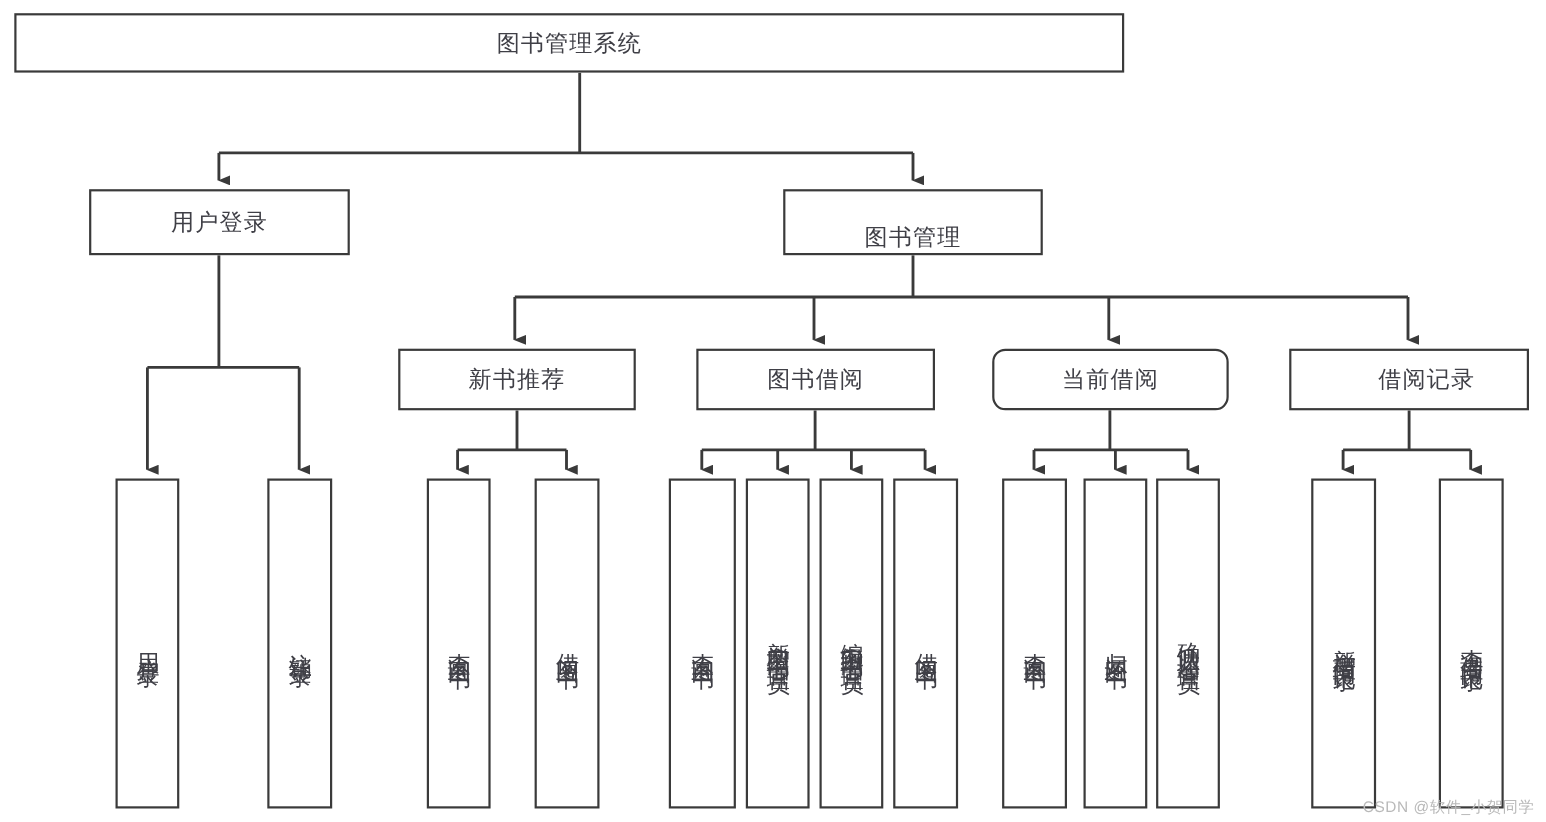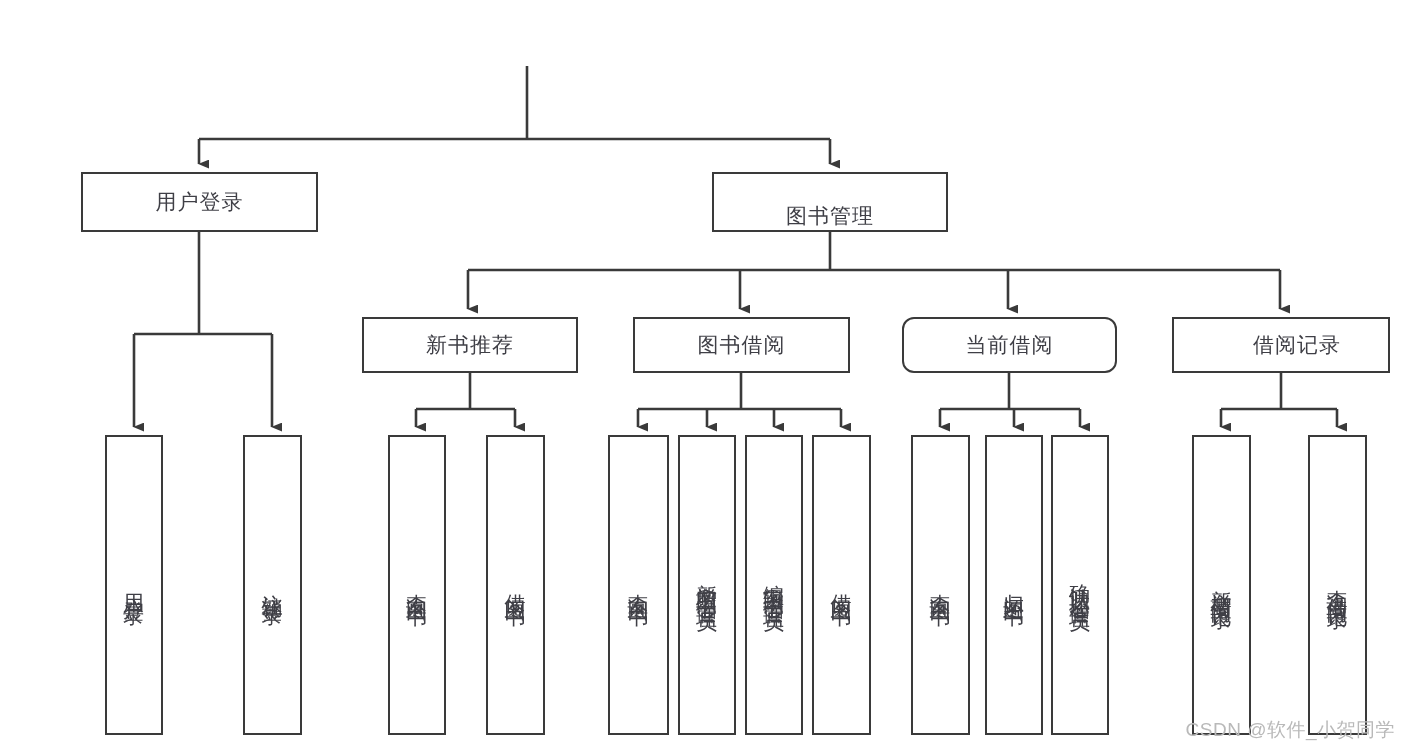--- a/index.html
+++ b/index.html
@@ -38,21 +38,21 @@
   .node.v span{
     writing-mode:vertical-rl;
     text-orientation:upright;
     display:block;
   }
 
   #watermark{
     position:absolute;
     right:10px;
     bottom:4px;
-    font-size:19px;
+    font-size:14px;
     color:#b9b9b9;
     white-space:nowrap;
     letter-spacing:0.5px;
   }
 </style>
 </head>
 <body>
 
 <div id="stage">
 
@@ -99,20 +99,23 @@
       <path d="M1014,409 L1014,427" marker-end="url(#arrow)"></path>
       <path d="M1080,409 L1080,427" marker-end="url(#arrow)"></path>
 
       <path d="M1281,373 L1281,409"></path>
       <path d="M1221,409 L1337,409"></path>
       <path d="M1221,409 L1221,427" marker-end="url(#arrow)"></path>
       <path d="M1337,409 L1337,427" marker-end="url(#arrow)"></path>
     </g>
   </svg>
 
+  <div class="node h" style="left:13px;top:12px;width:1009px;height:54px;">
+    <span>图书管理系统</span>
+  </div>
 
   <div class="node h" style="left:81px;top:172px;width:237px;height:60px;">
     <span>用户登录</span>
   </div>
   <div class="node h" style="left:712px;top:172px;width:236px;height:60px;align-items:flex-end;">
     <span>图书管理</span>
   </div>
 
   <div class="node h" style="left:633px;top:317px;width:217px;height:56px;">
     <span>图书借阅</span>

